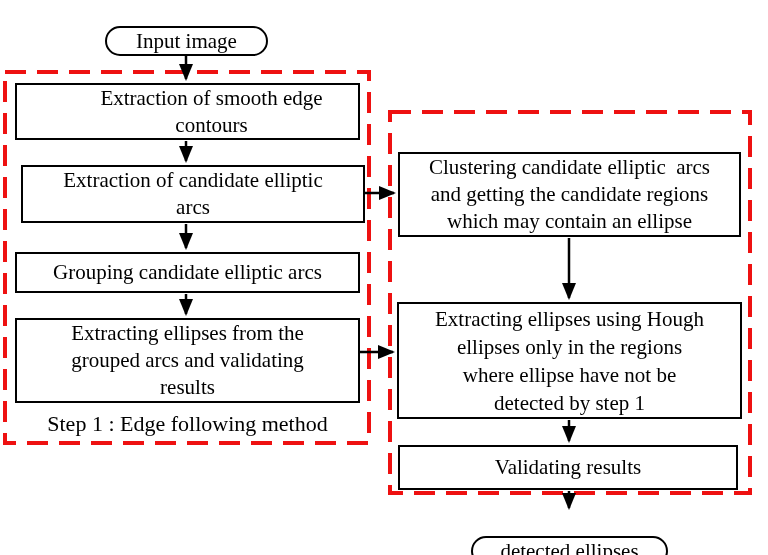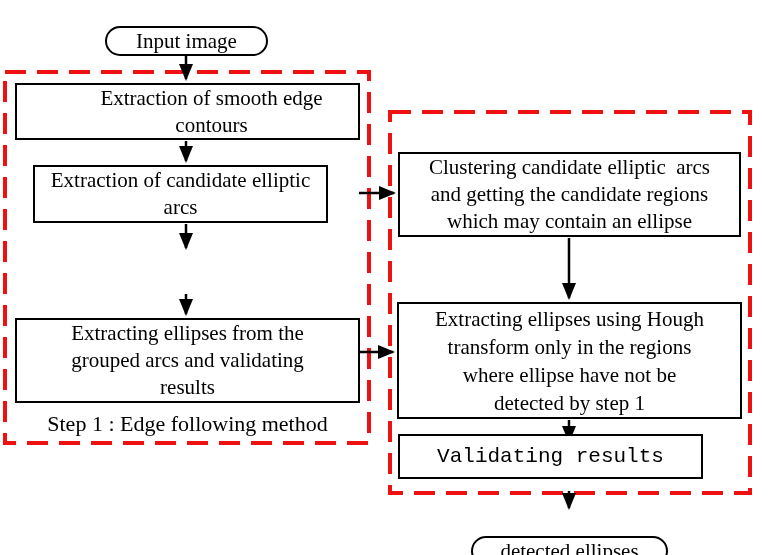--- a/index.html
+++ b/index.html
@@ -56,29 +56,29 @@
     box-sizing: border-box;
     display: flex;
     align-items: center;
     justify-content: center;
     text-align: center;
     font-size: 22px;
     white-space: pre;
   }
   
   #b1 { left: 15px;  top: 83px;  width: 345px; height: 57px; padding-left: 48px; }
-  #b2 { left: 33px;  top: 165px; width: 295px; height: 58px; }
+  #b2 { left: 21px;  top: 165px; width: 344px; height: 58px; }
   #b3 { left: 15px;  top: 252px; width: 345px; height: 41px; }
   #b4 { left: 15px;  top: 318px; width: 345px; height: 85px; }
   #lbl1 { left: 15px; top: 408px; width: 345px; height: 32px; }
   
   #lbl2 { left: 398px; top: 117px; width: 344px; height: 32px; }
   #r1 { left: 398px; top: 152px; width: 343px; height: 85px; }
   #r2 { left: 397px; top: 302px; width: 345px; height: 117px; line-height: 28px; }
-  #r3 { left: 398px; top: 434px; width: 305px; height: 45px; font-family: Liberation Mono, monospace; }
+  #r3 { left: 398px; top: 445px; width: 340px; height: 45px; }
   
   #t-in  { left: 105px; top: 26px;  width: 163px; height: 30px; }
   #t-out { left: 471px; top: 536px; width: 197px; height: 30px; }
 </style>
 </head>
 <body>
 
 <div class="canvas">
 
   <svg class="overlay" width="768" height="555" viewBox="0 0 768 555">
@@ -112,35 +112,38 @@
   </div>
 
   <div class="box" id="b1">
     <div class="tline">Extraction of smooth edge</div>
     <div class="tline">contours</div>
   </div>
   <div class="box" id="b2">
     <div class="tline">Extraction of candidate elliptic</div>
     <div class="tline">arcs</div>
   </div>
+  <div class="box" id="b3">
+    <div class="tline">Grouping candidate elliptic arcs</div>
+  </div>
   <div class="box" id="b4">
     <div class="tline">Extracting ellipses from the</div>
     <div class="tline">grouped arcs and validating</div>
     <div class="tline">results</div>
   </div>
   <div class="steplabel" id="lbl1">Step 1 : Edge following method</div>
 
   <div class="box" id="r1">
     <div class="tline">Clustering candidate elliptic  arcs</div>
     <div class="tline">and getting the candidate regions</div>
     <div class="tline">which may contain an ellipse</div>
   </div>
   <div class="box" id="r2">
     <div class="tline">Extracting ellipses using Hough</div>
-    <div class="tline">transform only in the regions</div>
+    <div class="tline">ellipses only in the regions</div>
     <div class="tline">where ellipse have not be</div>
     <div class="tline">detected by step 1</div>
   </div>
   <div class="box" id="r3">
     <div class="tline">Validating results</div>
   </div>
 
 </div>
 
 </body></html>

